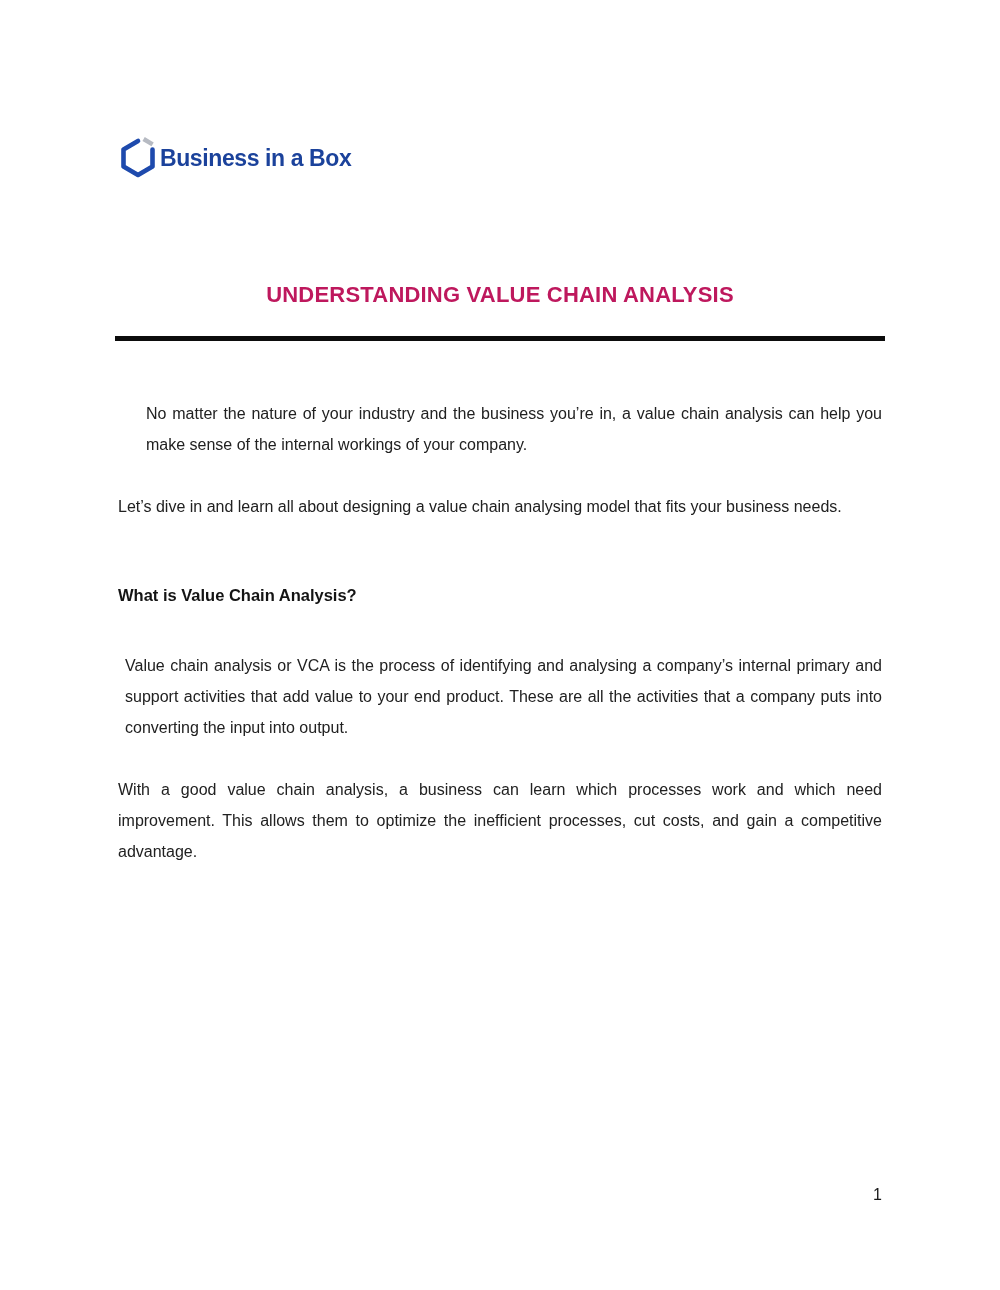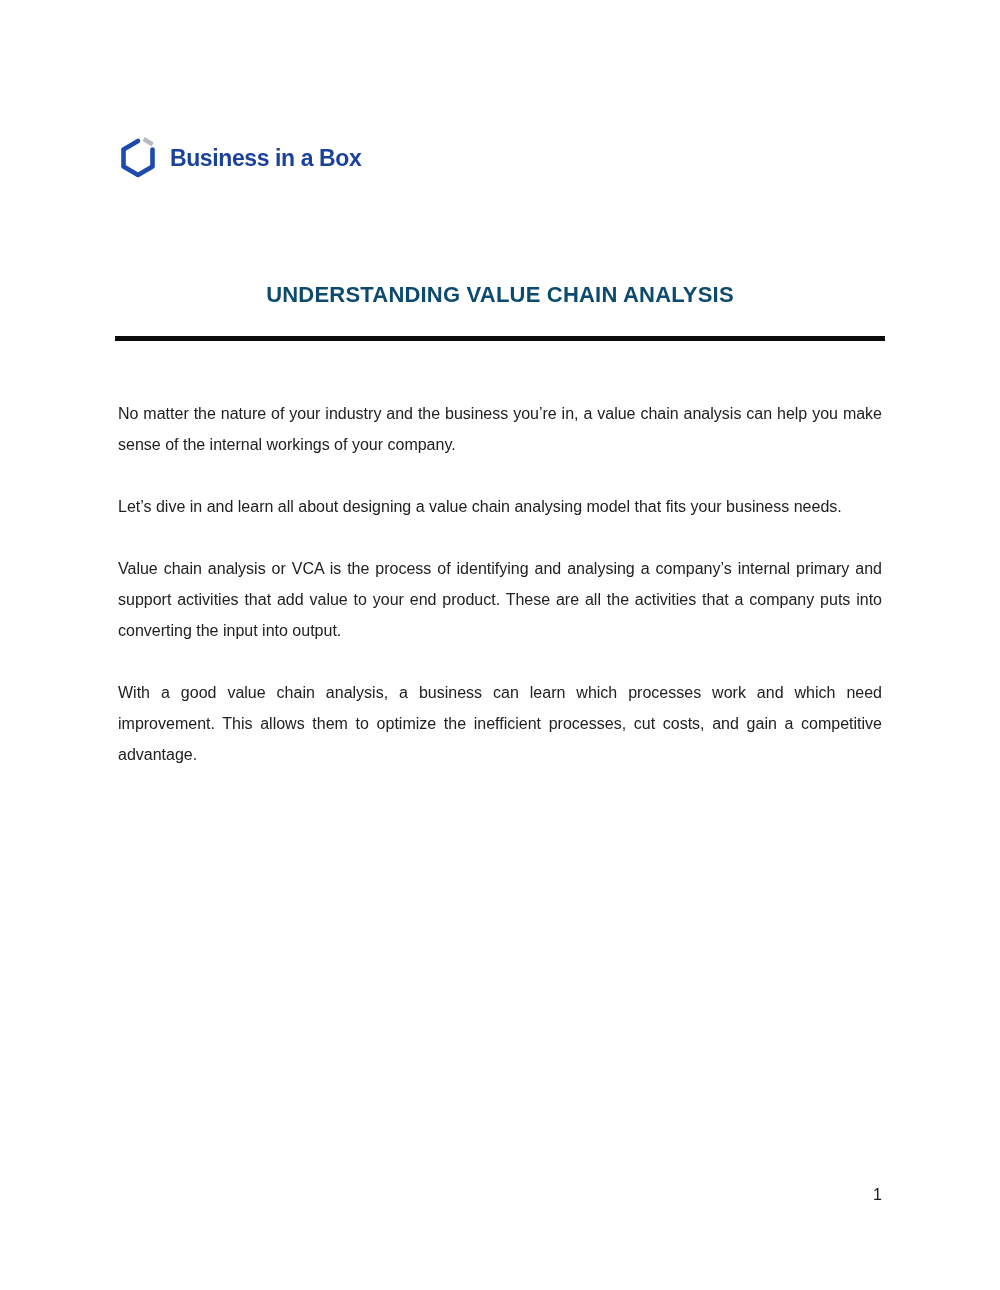--- a/index.html
+++ b/index.html
@@ -19,21 +19,21 @@
     position: absolute;
     inset: 0;
     padding: 0 118px;
     box-sizing: border-box;
   }
   
   .logo {
     margin-top: 137px;
     display: flex;
     align-items: center;
-    gap: 12px;
+    gap: 2px;
     height: 42px;
   }
   .logo-icon {
     display: inline-flex;
     width: 40px;
     height: 42px;
   }
   .logo-text {
     font-size: 23px;
     font-weight: 700;
@@ -41,48 +41,50 @@
     color: #1b429b;
     white-space: nowrap;
   }
   
   .doc-title {
     margin: 102px 0 0 0;
     font-size: 22px;
     font-weight: 700;
     text-align: center;
     letter-spacing: 0.2px;
-    color: #0c4a6e;
+    color: #be185d;
     line-height: 28px;
   }
   .title-rule {
     height: 5px;
     background: #0c0c0c;
     margin: 27px -3px 0 -3px;
   }
   
   .body-para {
     margin: 31px 0 0 0;
     font-size: 16px;
     line-height: 31px;
     text-align: justify;
     color: #212121;
   }
   .body-para.first {
     margin-top: 57px;
+    margin-left: 28px;
   }
   .section-heading {
     margin: 58px 0 39px 0;
     font-size: 16.5px;
     font-weight: 700;
     line-height: 31px;
     color: #141414;
   }
   .section-heading + .body-para {
     margin-top: 0;
+    margin-left: 7px;
   }
   .page-number {
     position: absolute;
     top: 1185px;
     right: 118px;
     font-size: 16px;
     line-height: 20px;
     color: #1a1a1a;
   }
 </style>
@@ -101,19 +103,20 @@
     <span class="logo-text">Business in a Box</span>
   </header>
 
   <h1 class="doc-title">UNDERSTANDING VALUE CHAIN ANALYSIS</h1>
 
   <div class="title-rule"></div>
 
   <p class="body-para first">No matter the nature of your industry and the business you’re in, a value chain analysis can help you make sense of the internal workings of your company.</p>
   <p class="body-para">Let’s dive in and learn all about designing a value chain analysing model that fits your business needs.</p>
 
+  <h2 class="section-heading">What is Value Chain Analysis?</h2>
 
   <p class="body-para">Value chain analysis or VCA is the process of identifying and analysing a company’s internal primary and support activities that add value to your end product. These are all the activities that a company puts into converting the input into output.</p>
   <p class="body-para">With a good value chain analysis, a business can learn which processes work and which need improvement. This allows them to optimize the inefficient processes, cut costs, and gain a competitive advantage.</p>
 
   <div class="page-number">1</div>
 
 </div>
 
 </body></html>

